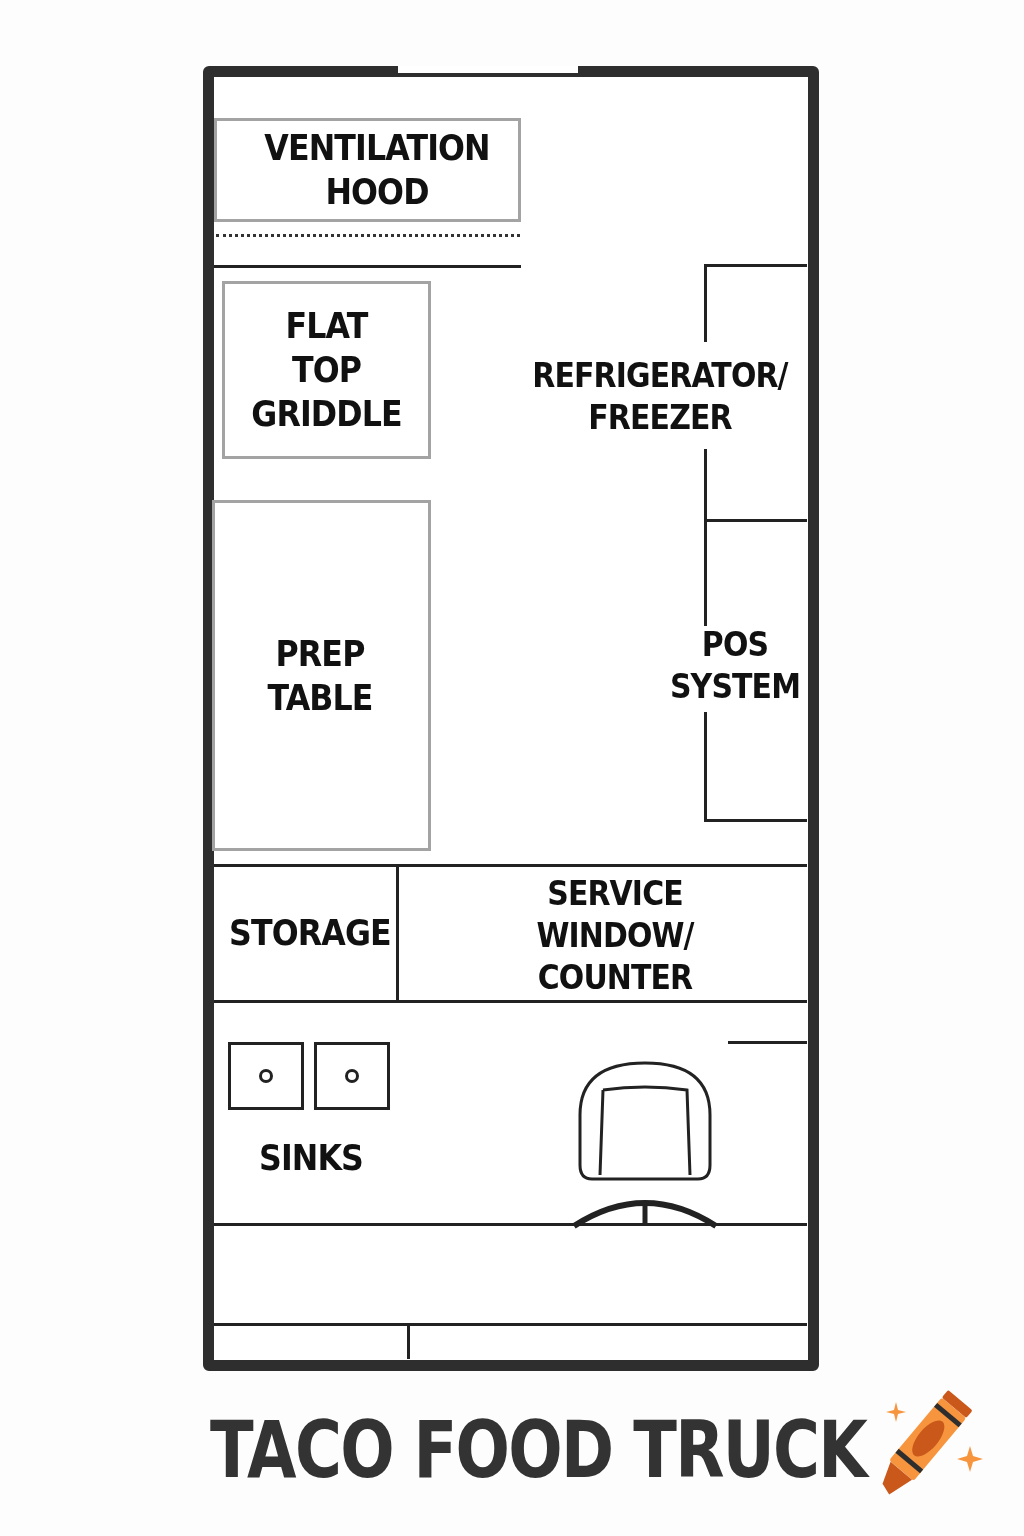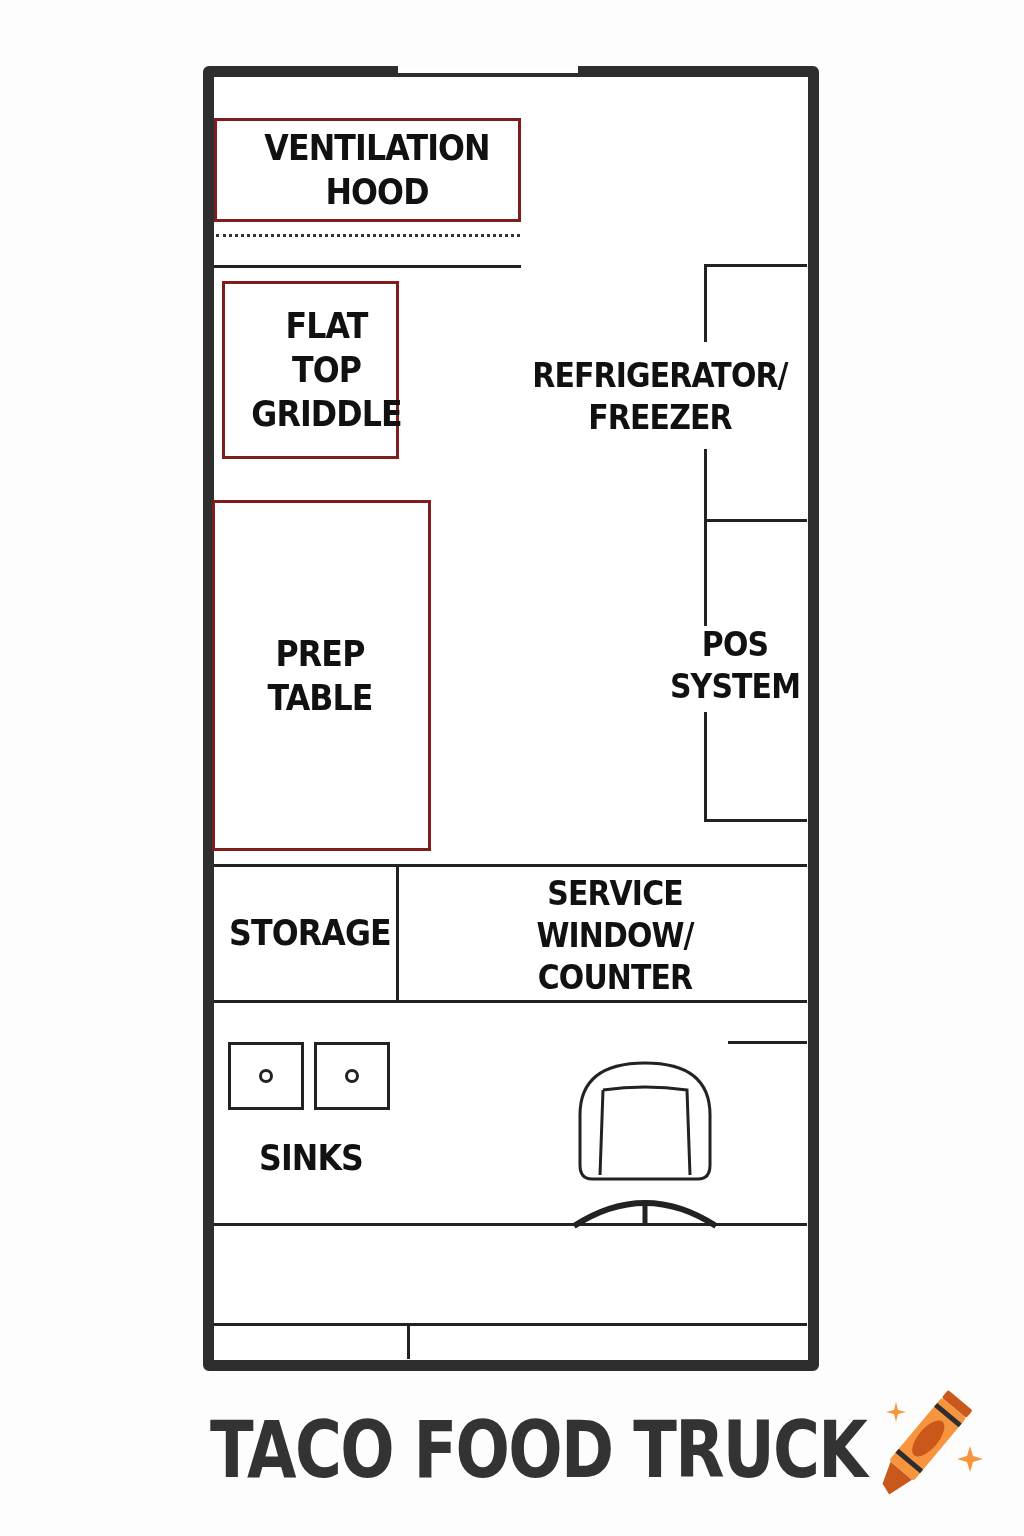--- a/index.html
+++ b/index.html
@@ -3,21 +3,21 @@
 <meta charset="utf-8">
 <style>
   html, body { margin: 0; padding: 0; background: #fdfdfd; }
   body { width: 1024px; height: 1536px; position: relative; overflow: hidden;
          font-family: "DejaVu Sans", "Liberation Sans", sans-serif; color: #1a1a1a; }
   .abs { position: absolute; box-sizing: border-box; }
   .truck { left: 203px; top: 66px; width: 616px; height: 1305px;
            border: 11px solid #2e2e2e; border-radius: 6px; background: #fff; }
   .vent-strip { left: 396px; top: 66px; width: 184px; height: 9px; background: #fff;
                 border: 2px solid #2e2e2e; border-top: none; }
-  .box { border: 3px solid #7f1d1d; background: transparent; }
+  .box { border: 3px solid #a3a3a3; background: transparent; }
   .line-h { height: 3px; background: #222; }
   .line-v { width: 3px; background: #222; }
   .dotted { border-top: 3px dotted #333; height: 0; }
   .label { display: flex; align-items: center; justify-content: center; text-align: center;
            font-weight: bold; font-size: 36px; line-height: 44px; letter-spacing: -1px;
            white-space: pre-line; transform: scaleX(0.88); color: #111; }
   .label.sm { font-size: 34px; line-height: 42px; }
   .sink { width: 76px; height: 68px; border: 3px solid #222; }
   .drain { width: 14px; height: 14px; border: 3px solid #222; border-radius: 50%;
            left: 50%; top: 50%; transform: translate(-50%,-50%); }
@@ -31,21 +31,21 @@
 <div class="abs truck"></div>
 <div class="abs vent-strip"></div>
 
 <div class="abs box" style="left:214px;top:118px;width:307px;height:104px;">
   <div class="abs label" style="left:20px;top:0;width:280px;height:98px;">VENTILATION
 HOOD</div>
 </div>
 <div class="abs dotted" style="left:216px;top:234px;width:304px;"></div>
 <div class="abs line-h" style="left:214px;top:265px;width:307px;"></div>
 
-<div class="abs box" style="left:222px;top:281px;width:177px;height:178px;">
+<div class="abs box" style="left:222px;top:281px;width:209px;height:178px;">
   <div class="abs label" style="left:0;top:0;width:203px;height:172px;">FLAT
 TOP
 GRIDDLE</div>
 </div>
 
 <div class="abs box" style="left:212px;top:500px;width:219px;height:351px;">
   <div class="abs label" style="left:0;top:0;width:210px;height:345px;">PREP
 TABLE</div>
 </div>
 

